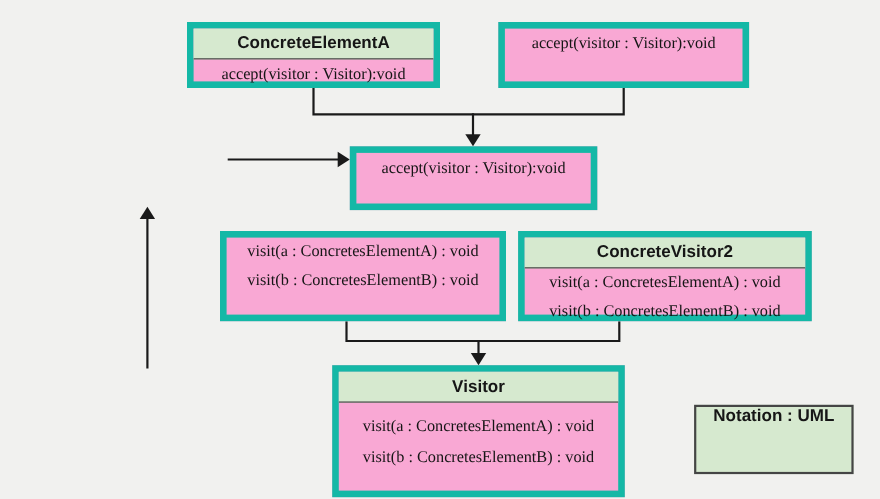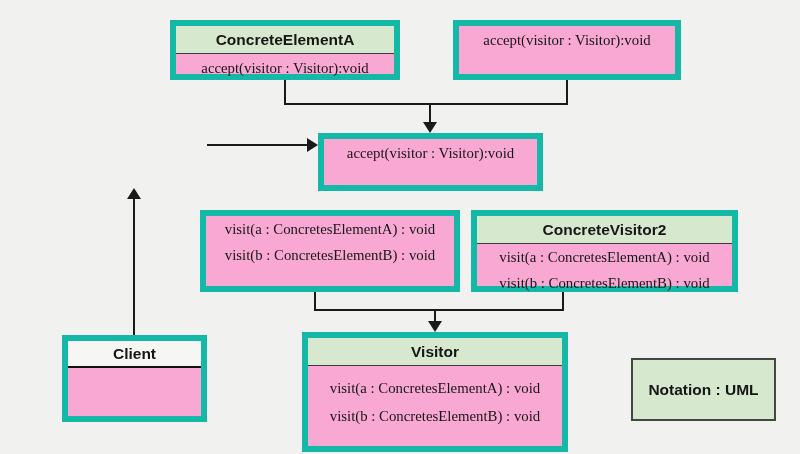--- a/index.html
+++ b/index.html
@@ -49,24 +49,25 @@
   }
   .single .method{line-height:29px;}
   .roomy .body{padding-top:8px;}
   .roomy .method{line-height:28px;}
   .note{
     position:absolute;
     box-sizing:border-box;
     background:#d6e9cf;
     border:2px solid #454545;
     display:flex;
-    align-items:center;
+    align-items:flex-start;
     justify-content:center;
     font-weight:bold;
     font-size:15.5px;
+    margin-top:10px;
   }
 </style>
 </head>
 <body>
 
 <div class="stage">
 
   <svg width="800" height="454" viewBox="0 0 800 454" aria-hidden="true">
     <g stroke="#1a1a1a" stroke-width="2" fill="none">
       <path d="M285 80 V104 H567 V80"></path>
@@ -120,22 +121,18 @@
   </div>
 
   <div class="classbox roomy" style="left:302px;top:332px;width:266px;height:120px">
     <div class="hdr">Visitor</div>
     <div class="body">
       <div class="method">visit(a : ConcretesElementA) : void</div>
       <div class="method">visit(b : ConcretesElementB) : void</div>
     </div>
   </div>
 
-  <div class="classbox" style="left:62px;top:335px;width:145px;height:87px">
-    <div class="hdr plain">Client</div>
-    <div class="body"></div>
-  </div>
 
   <div class="note" style="left:631px;top:358px;width:145px;height:63px">
     <span>Notation : UML</span>
   </div>
 
 </div>
 
 </body></html>

